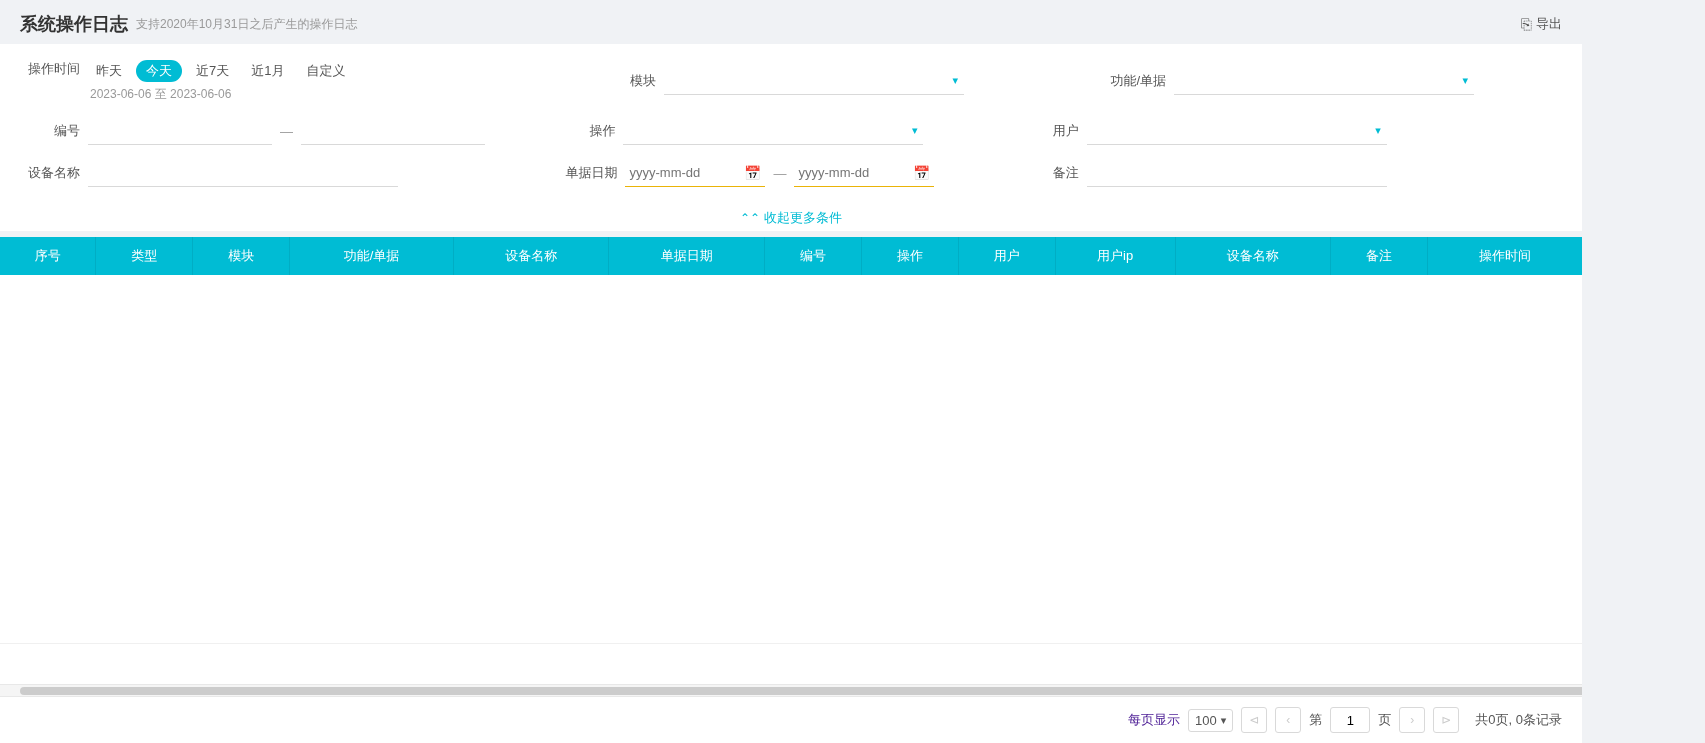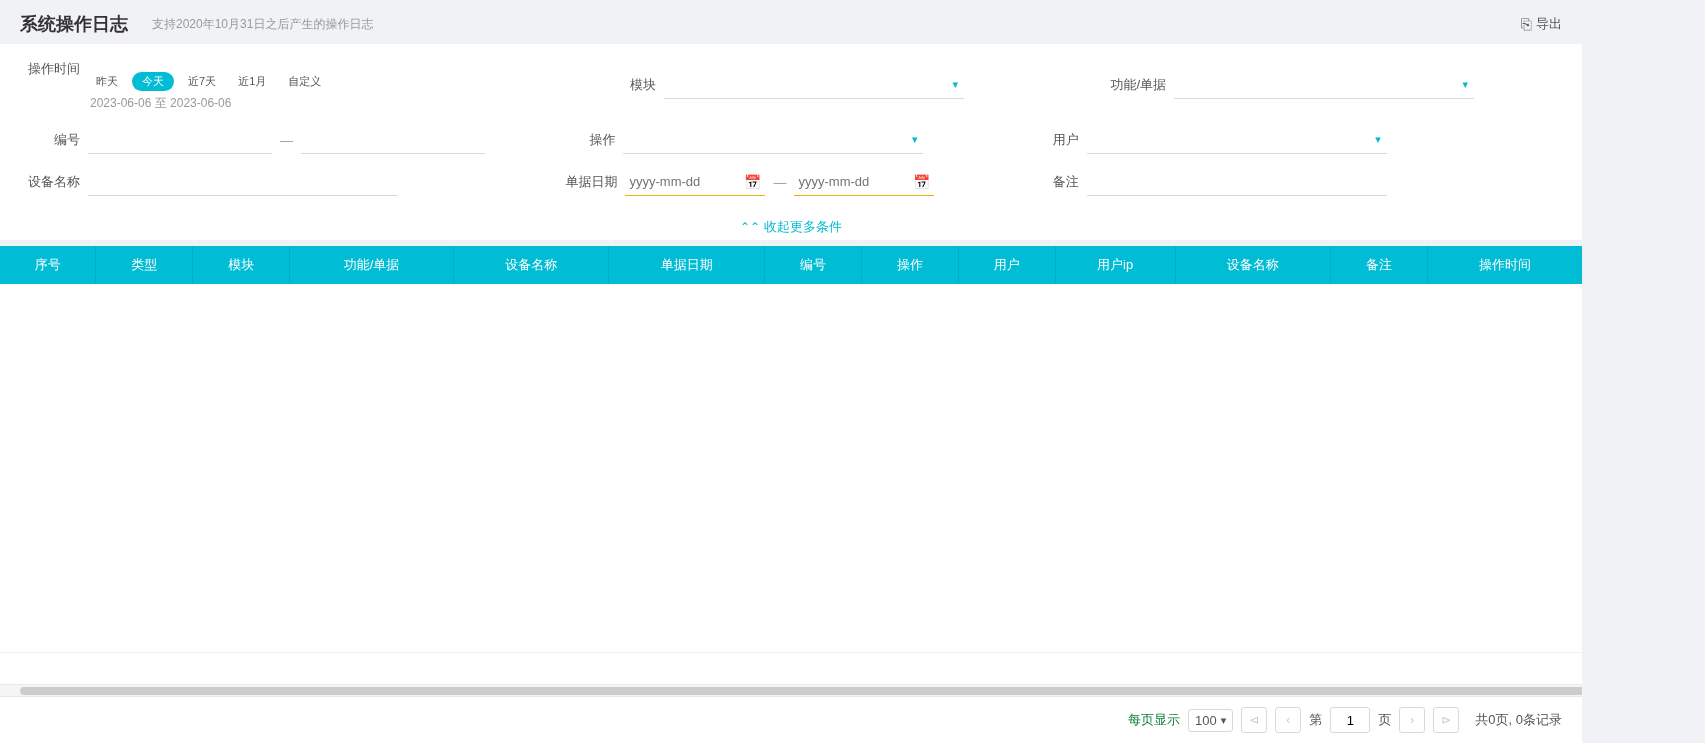--- a/index.html
+++ b/index.html
@@ -3,30 +3,30 @@
   <meta charset="utf-8">
   <style>
     * { box-sizing: border-box; margin: 0; padding: 0; }
     body { font-family: 'Microsoft YaHei', Arial, sans-serif; font-size: 13px; background: #f0f2f5; color: #333; }
 
     .page-container { width: 1582px; min-height: 743px; background: #f0f2f5; display: flex; flex-direction: column; }
 
     
     .page-header { background: #f0f2f5; padding: 12px 20px 8px 20px; display: flex; align-items: center; justify-content: space-between; }
     .page-title { font-size: 18px; font-weight: bold; color: #333; }
-    .page-subtitle { font-size: 12px; color: #999; margin-left: 24px; }
+    .page-subtitle { font-size: 12px; color: #999; margin-left: 8px; }
     .export-btn { display: flex; align-items: center; gap: 4px; color: #555; font-size: 13px; cursor: pointer; }
     .export-icon { font-size: 14px; }
 
     .filter-label { color: #555; font-size: 13px; min-width: 60px; text-align: right; margin-right: 8px; flex-shrink: 0; }
 
     
     .time-filter-group { display: flex; flex-direction: column; }
     .time-buttons { display: flex; align-items: center; gap: 6px; }
-    .time-btn { padding: 2px 8px; border: none; background: transparent; cursor: pointer; font-size: 11px; color: #555; border-radius: 3px; margin-top: 12px; }
+    .time-btn { padding: 2px 8px; border: none; background: transparent; cursor: pointer; font-size: 13px; color: #555; border-radius: 3px; }
     .time-btn.active { background: #00bcd4; color: #fff; border-radius: 12px; padding: 2px 10px; }
     .time-range { font-size: 12px; color: #999; margin-top: 4px; margin-left: 2px; }
 
     
     .filter-select { display: flex; align-items: center; border-bottom: 1px solid #d9d9d9; min-width: 320px; height: 28px; cursor: pointer; justify-content: space-between; padding: 0 6px; }
     .filter-select .chevron { color: #00bcd4; font-size: 11px; }
 
     
     .filter-input { border: none; border-bottom: 1px solid #d9d9d9; min-width: 180px; height: 28px; outline: none; font-size: 13px; padding: 0 4px; background: transparent; }
 
@@ -57,21 +57,21 @@
 
     
     .empty-area { height: 350px; display: flex; align-items: center; justify-content: center; color: #ccc; font-size: 13px; }
 
     
     .scrollbar-area { height: 12px; background: #f5f5f5; border-top: 1px solid #e8e8e8; position: relative; overflow: hidden; }
     .scrollbar-thumb { height: 8px; background: #ccc; border-radius: 4px; width: 1600px; position: absolute; left: 20px; top: 2px; }
 
     
     .pagination-bar { background: #fff; padding: 10px 20px; display: flex; align-items: center; justify-content: flex-end; gap: 8px; border-top: 1px solid #e8e8e8; font-size: 13px; color: #555; }
-    .per-page-label { color: #15803d; }
+    .per-page-label { color: #4c1d95; }
     .per-page-select { border: 1px solid #d9d9d9; border-radius: 3px; padding: 3px 6px; font-size: 13px; display: flex; align-items: center; gap: 4px; cursor: pointer; }
     .page-nav-btn { border: 1px solid #d9d9d9; background: #fff; width: 26px; height: 26px; display: flex; align-items: center; justify-content: center; cursor: pointer; border-radius: 3px; font-size: 12px; color: #555; }
     .page-nav-btn:disabled, .page-nav-btn.disabled { color: #ccc; cursor: default; }
     .page-input { border: 1px solid #d9d9d9; border-radius: 3px; width: 40px; height: 26px; text-align: center; font-size: 13px; }
     .page-text { color: #555; }
     .total-text { color: #555; margin-left: 8px; }
 
     .filter-main { background: #fff; padding: 14px 20px 0 20px; }
     .filter-rows-container { display: flex; flex-direction: column; gap: 14px; }
     .filter-row-flex { display: flex; align-items: center; width: 100%; }

